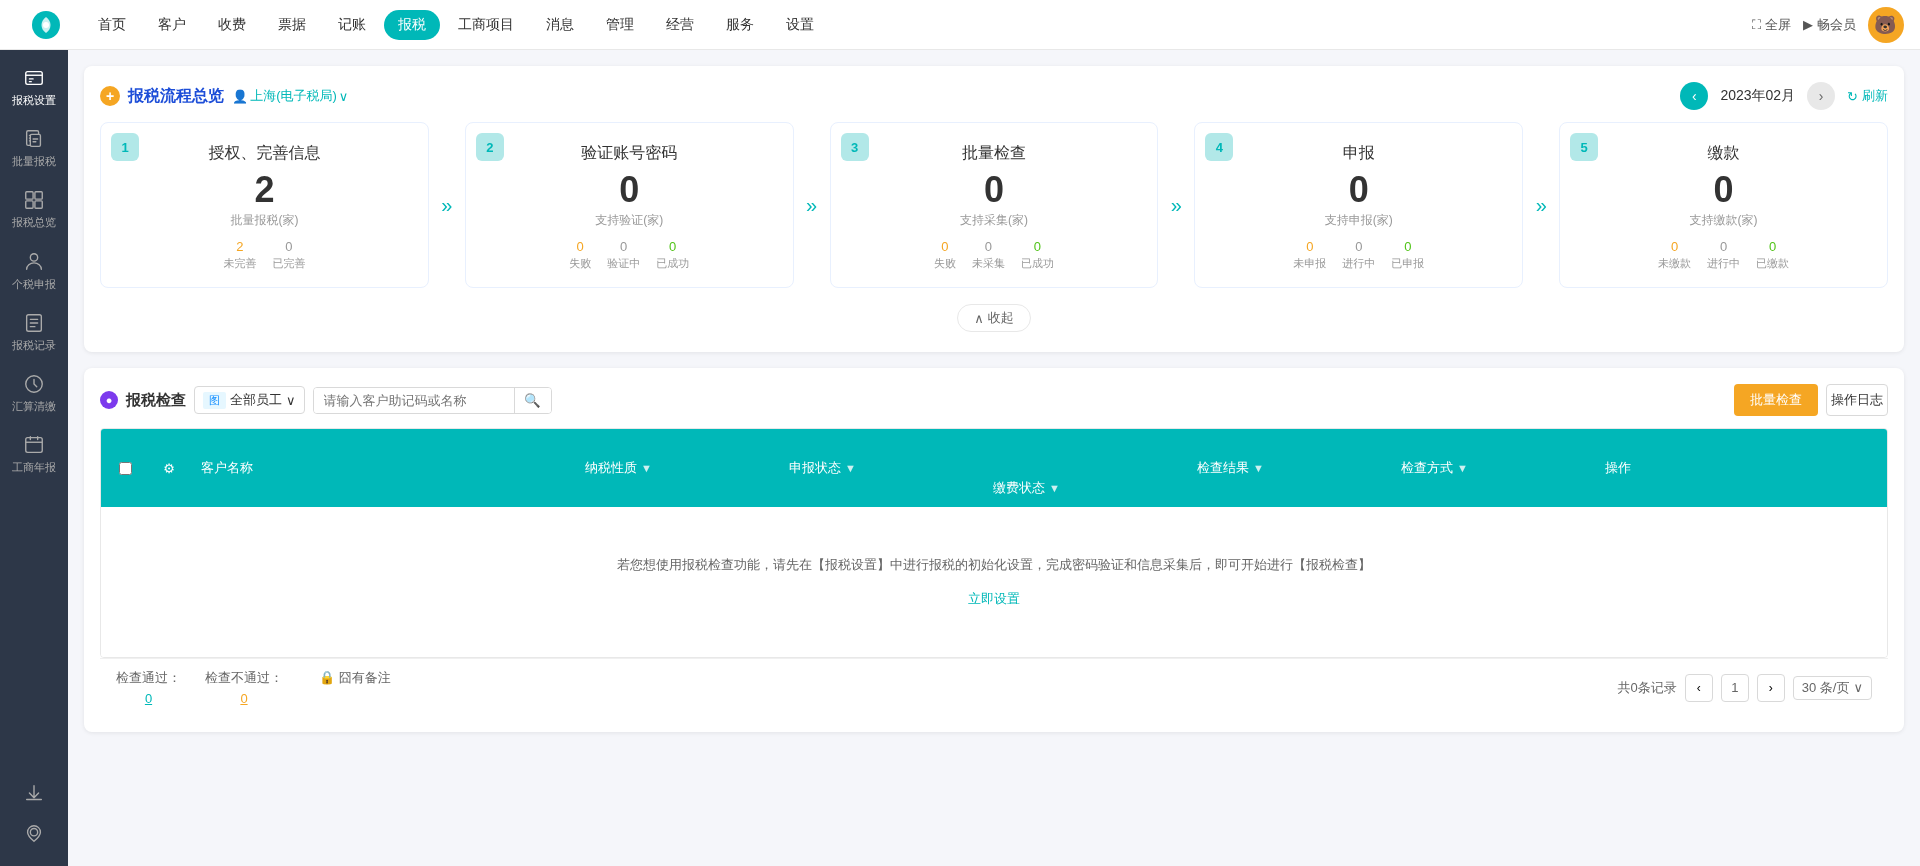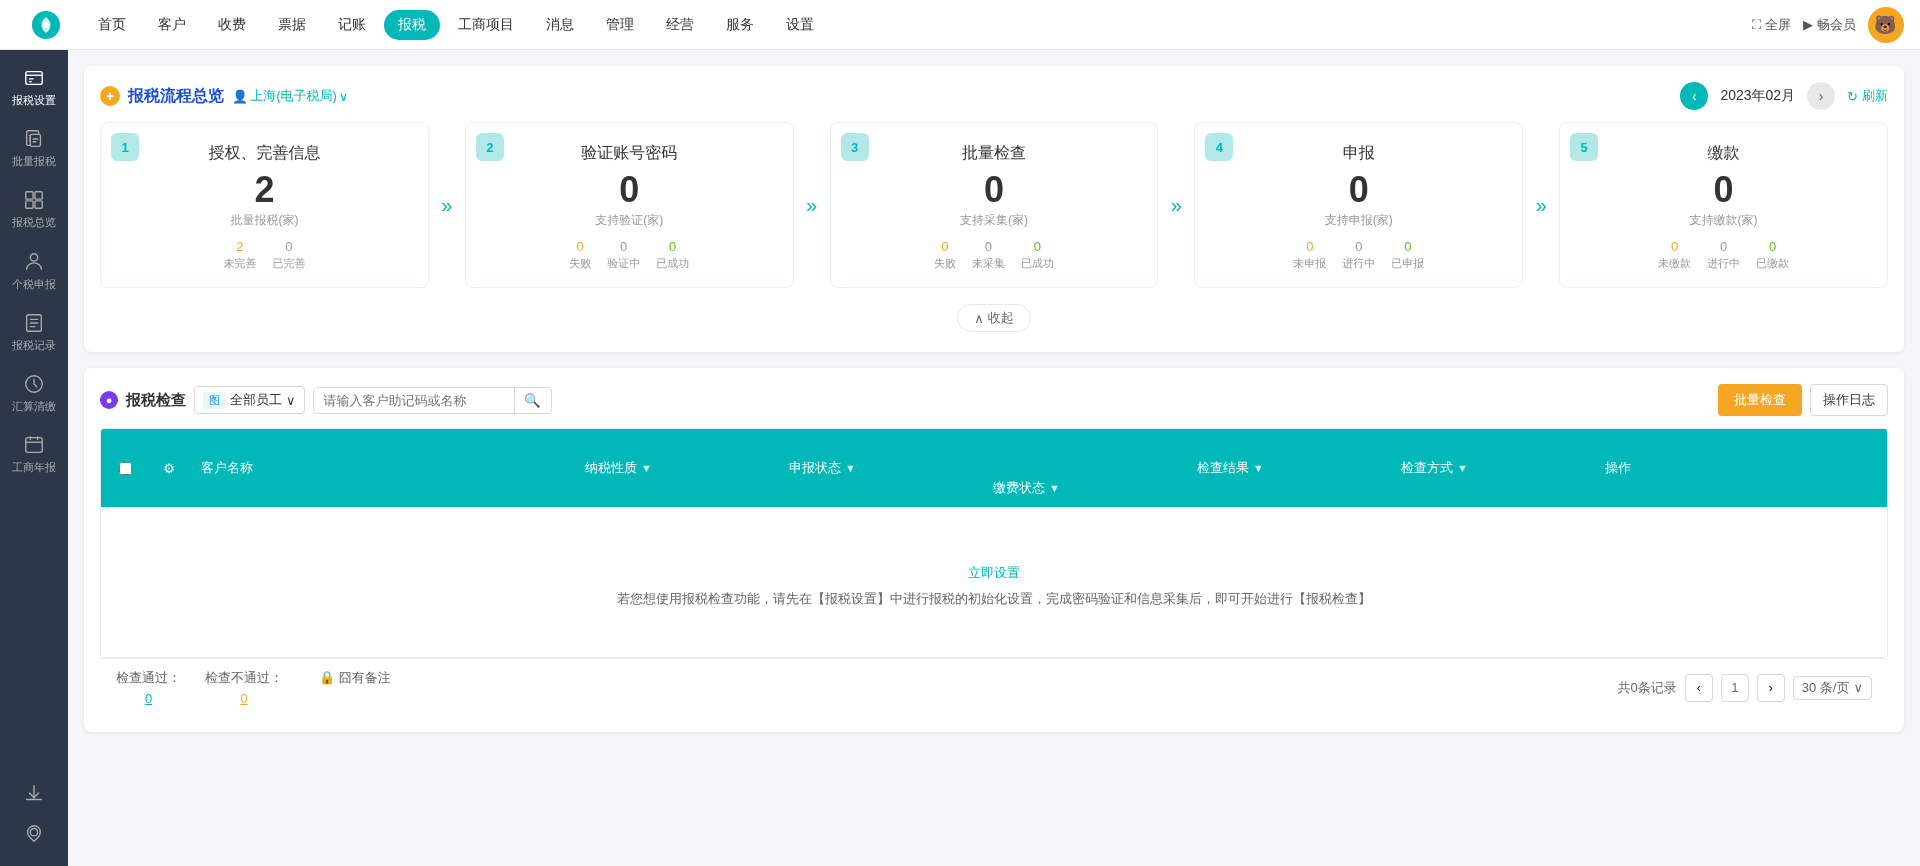--- a/index.html
+++ b/index.html
@@ -68,21 +68,21 @@
     .section-title { font-size: 15px; font-weight: 600; color: #333; }
     .section-title-icon { width: 18px; height: 18px; border-radius: 50%; background: #7c3aed; display: flex; align-items: center; justify-content: center; color: #fff; font-size: 11px; }
     .filter-row { display: flex; align-items: center; gap: 8px; flex: 1; }
     .filter-select { display: flex; align-items: center; gap: 4px; border: 1px solid #d9d9d9; border-radius: 4px; padding: 4px 8px; font-size: 13px; color: #333; background: #fff; cursor: pointer; }
     .filter-select-tag { background: #e6f7ff; color: #1890ff; padding: 1px 6px; border-radius: 2px; font-size: 11px; }
     .search-input-wrap { display: flex; align-items: center; border: 1px solid #d9d9d9; border-radius: 4px; overflow: hidden; }
     .search-input { border: none; outline: none; padding: 5px 10px; font-size: 13px; width: 200px; }
     .search-btn { background: #fff; border: none; border-left: 1px solid #d9d9d9; padding: 5px 10px; cursor: pointer; color: #999; }
     .section-actions { margin-left: auto; display: flex; gap: 8px; }
     .btn-primary { background: #f5a623; color: #fff; border: none; border-radius: 4px; padding: 6px 16px; font-size: 13px; cursor: pointer; }
-    .btn-default { background: #fff; color: #333; border: 1px solid #d9d9d9; border-radius: 4px; padding: 6px 12px; font-size: 13px; cursor: pointer; }
+    .btn-default { background: #fff; color: #333; border: 1px solid #d9d9d9; border-radius: 4px; padding: 6px 4px; font-size: 13px; cursor: pointer; }
 
     
     .table-wrap { border: 1px solid #e8e8e8; border-radius: 4px; overflow: hidden; }
     .table-header { display: flex; background: #00b8b8; color: #fff; font-size: 13px; font-weight: 500; }
     .th { padding: 10px 12px; display: flex; align-items: center; gap: 4px; }
     .th.check { width: 48px; justify-content: center; }
     .th.gear { width: 40px; justify-content: center; }
     .th.name { flex: 2; }
     .th.type { flex: 1; }
     .th.status { flex: 1; }
@@ -446,24 +446,24 @@
             <span>检查方式</span>
             <span class="filter-icon">▼</span>
           </div>
           <div class="th action">
             <span>操作</span>
           </div>
         </div>
 
         <div class="table-body">
           <div class="empty-msg">
+            <div>若您想使用报税检查功能，请先在【报税设置】中进行报税的初始化设置，完成密码验证和信息采集后，即可开始进行【报税检查】</div>
             <div style="margin-top: 8px;">
               <a class="setup-link">立即设置</a>
             </div>
-            <div>若您想使用报税检查功能，请先在【报税设置】中进行报税的初始化设置，完成密码验证和信息采集后，即可开始进行【报税检查】</div>
           </div>
         </div>
       </div>
 
       <div class="table-footer">
         <div class="footer-stats">
           <div class="footer-stat">
             <span>检查通过：</span>
             <a href="#" style="color:#00b8b8;">0</a>
           </div>

